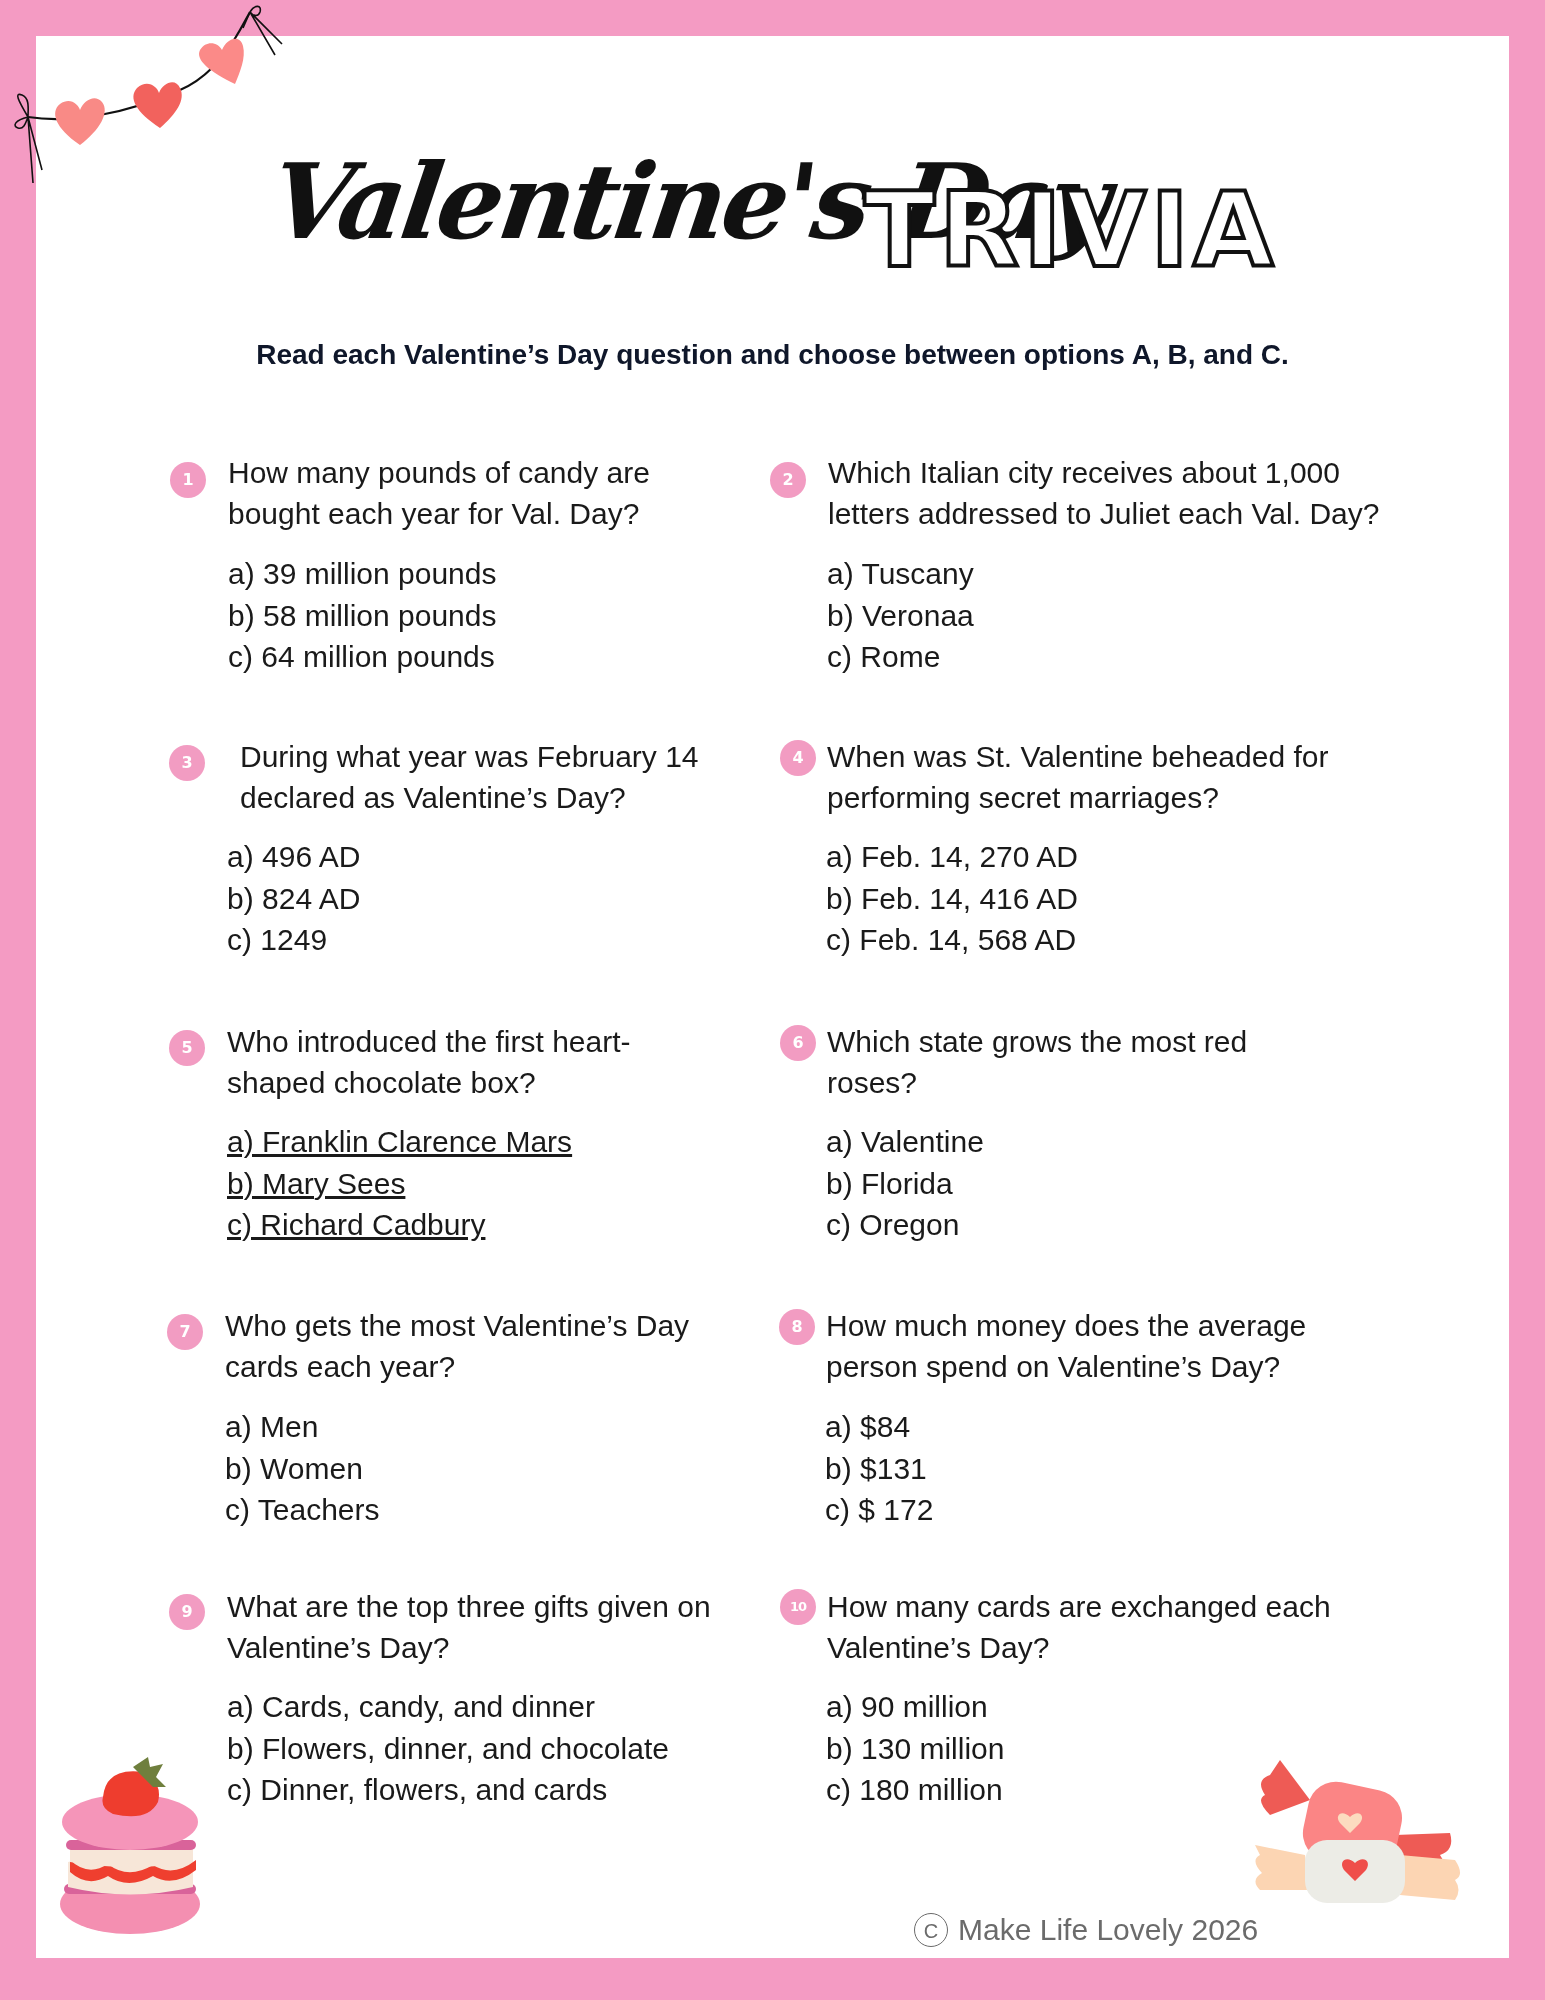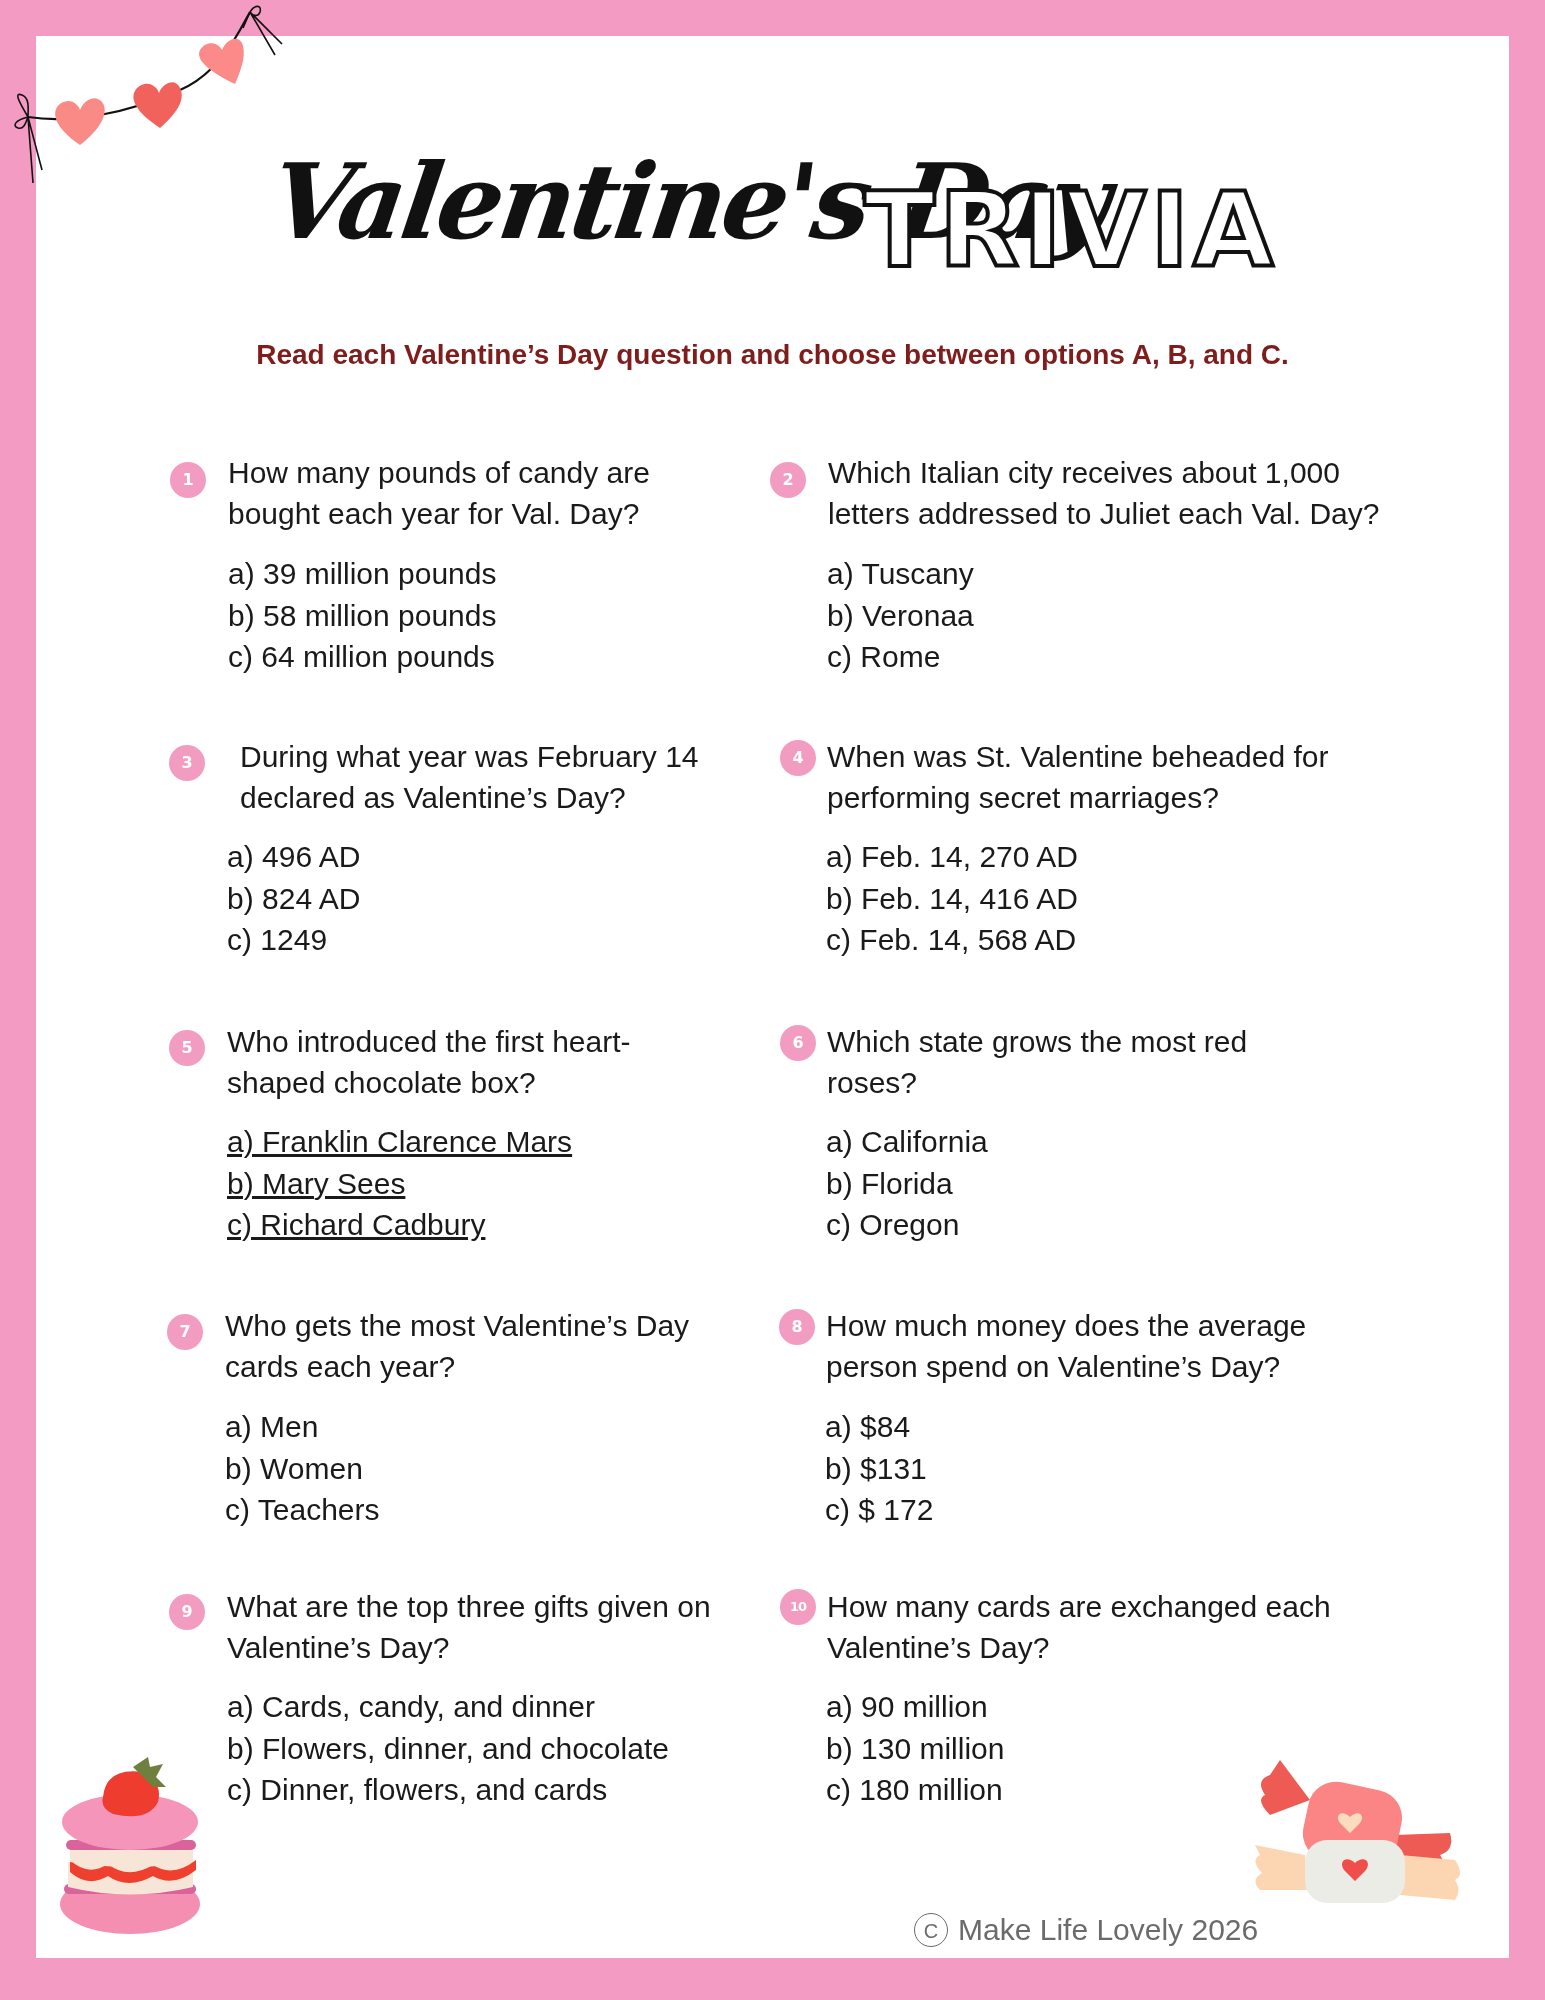--- a/index.html
+++ b/index.html
@@ -22,21 +22,21 @@
   }
   .title-trivia {
     left: 864px; top: 178px; font-family: "DejaVu Sans", sans-serif;
     font-weight: bold; font-size: 104px; line-height: 1;
     color: #fff; -webkit-text-stroke: 4px #111; letter-spacing: 4px;
     white-space: nowrap;
   }
   .subtitle {
     left: 0; width: 1545px; top: 337px; text-align: center;
     font-family: "Liberation Sans", sans-serif; font-weight: bold;
-    font-size: 28px; color: #7f1d1d; line-height: 36px;
+    font-size: 28px; color: #0f172a; line-height: 36px;
   }
   .q {
     position: absolute; font-family: "Liberation Sans", sans-serif;
     color: #1a1a1a; font-size: 30px;
   }
   .q .badge {
     position: absolute; width: 36px; height: 36px; border-radius: 50%;
     background: #f29cc2; color: #fff; font-family: "DejaVu Sans", sans-serif;
     font-weight: bold; font-size: 16px; line-height: 36px; text-align: center;
   }
@@ -137,21 +137,21 @@
   </div>
 </div>
 
 <div class="q" style="left:780px; top:1021px;">
   <div class="badge" style="left:0; top:4px;">6</div>
   <div class="text" style="left:47px; top:0;">
     <div>Which state grows the most red</div>
     <div>roses?</div>
   </div>
   <div class="opts" style="left:46px; top:100px;">
-    <div>a) California</div>
+    <div>a) Valentine</div>
     <div>b) Florida</div>
     <div>c) Oregon</div>
   </div>
 </div>
 
 <div class="q" style="left:167px; top:1305px;">
   <div class="badge" style="left:0; top:9px;">7</div>
   <div class="text" style="left:58px; top:0;">
     <div>Who gets the most Valentine’s Day</div>
     <div>cards each year?</div>

